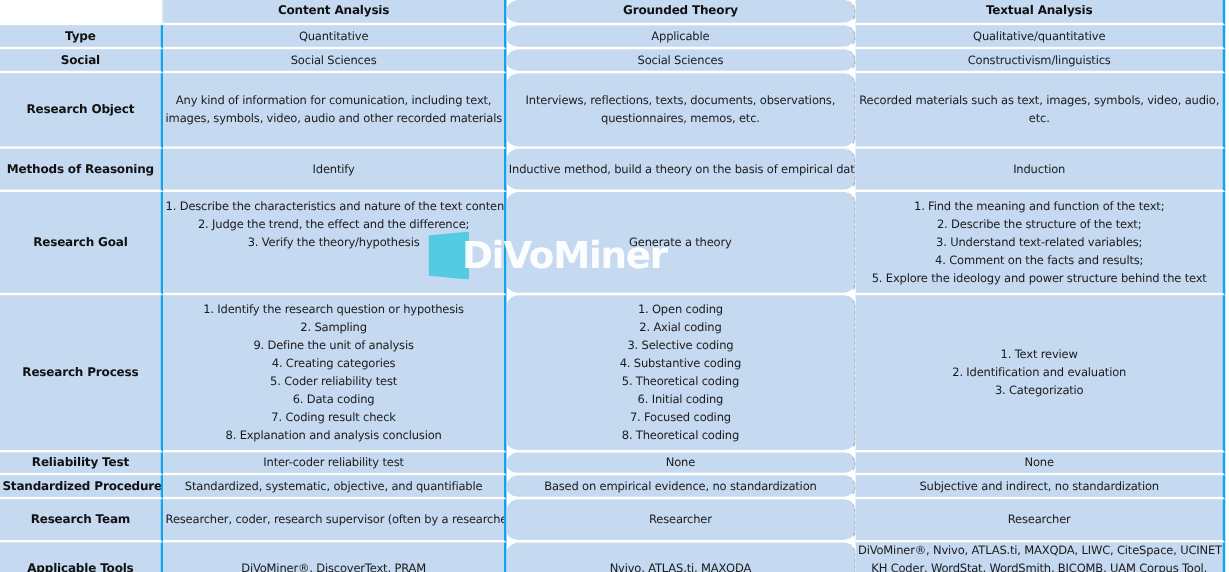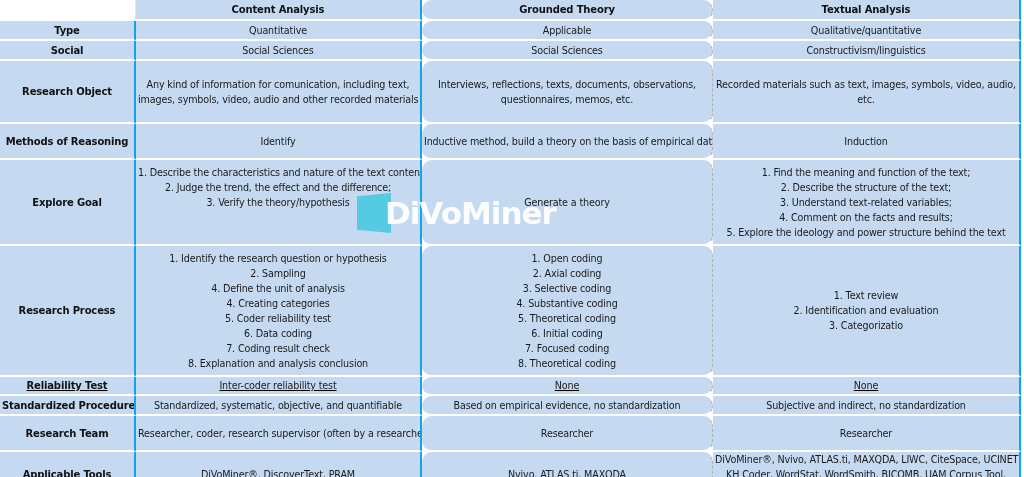--- a/index.html
+++ b/index.html
@@ -87,21 +87,21 @@
             <div>Identify</div>
           </td>
           <td class="lines dashed-r">
             <div>Inductive method, build a theory on the basis of empirical data</div>
           </td>
           <td class="lines">
             <div>Induction</div>
           </td>
         </tr>
         <tr style="height: 86px;">
-          <td class="rowhead">Explore Goal</td>
+          <td class="rowhead">Research Goal</td>
           <td class="lines">
             <div>1. Describe the characteristics and nature of the text content;</div>
             <div>2. Judge the trend, the effect and the difference;</div>
             <div>3. Verify the theory/hypothesis</div>
             <div>&nbsp;</div>
             <div>&nbsp;</div>
           </td>
           <td class="lines dashed-r">
             <div>Generate a theory</div>
           </td>
@@ -111,21 +111,21 @@
             <div>3. Understand text-related variables;</div>
             <div>4. Comment on the facts and results;</div>
             <div>5. Explore the ideology and power structure behind the text</div>
           </td>
         </tr>
         <tr style="height: 131px;">
           <td class="rowhead">Research Process</td>
           <td class="lines">
             <div>1. Identify the research question or hypothesis</div>
             <div>2. Sampling</div>
-            <div>4. Define the unit of analysis</div>
+            <div>9. Define the unit of analysis</div>
             <div>4. Creating categories</div>
             <div>5. Coder reliability test</div>
             <div>6. Data coding</div>
             <div>7. Coding result check</div>
             <div>8. Explanation and analysis conclusion</div>
           </td>
           <td class="lines dashed-r">
             <div>1. Open coding</div>
             <div>2. Axial coding</div>
             <div>3. Selective coding</div>
@@ -134,21 +134,21 @@
             <div>6. Initial coding</div>
             <div>7. Focused coding</div>
             <div>8. Theoretical coding</div>
           </td>
           <td class="lines">
             <div>1. Text review</div>
             <div>2. Identification and evaluation</div>
             <div>3. Categorizatio</div>
           </td>
         </tr>
-        <tr style="height: 19px; text-decoration: underline;">
+        <tr style="height: 19px;">
           <td class="rowhead">Reliability Test</td>
           <td class="lines">
             <div>Inter-coder reliability test</div>
           </td>
           <td class="lines dashed-r">
             <div>None</div>
           </td>
           <td class="lines">
             <div>None</div>
           </td>

